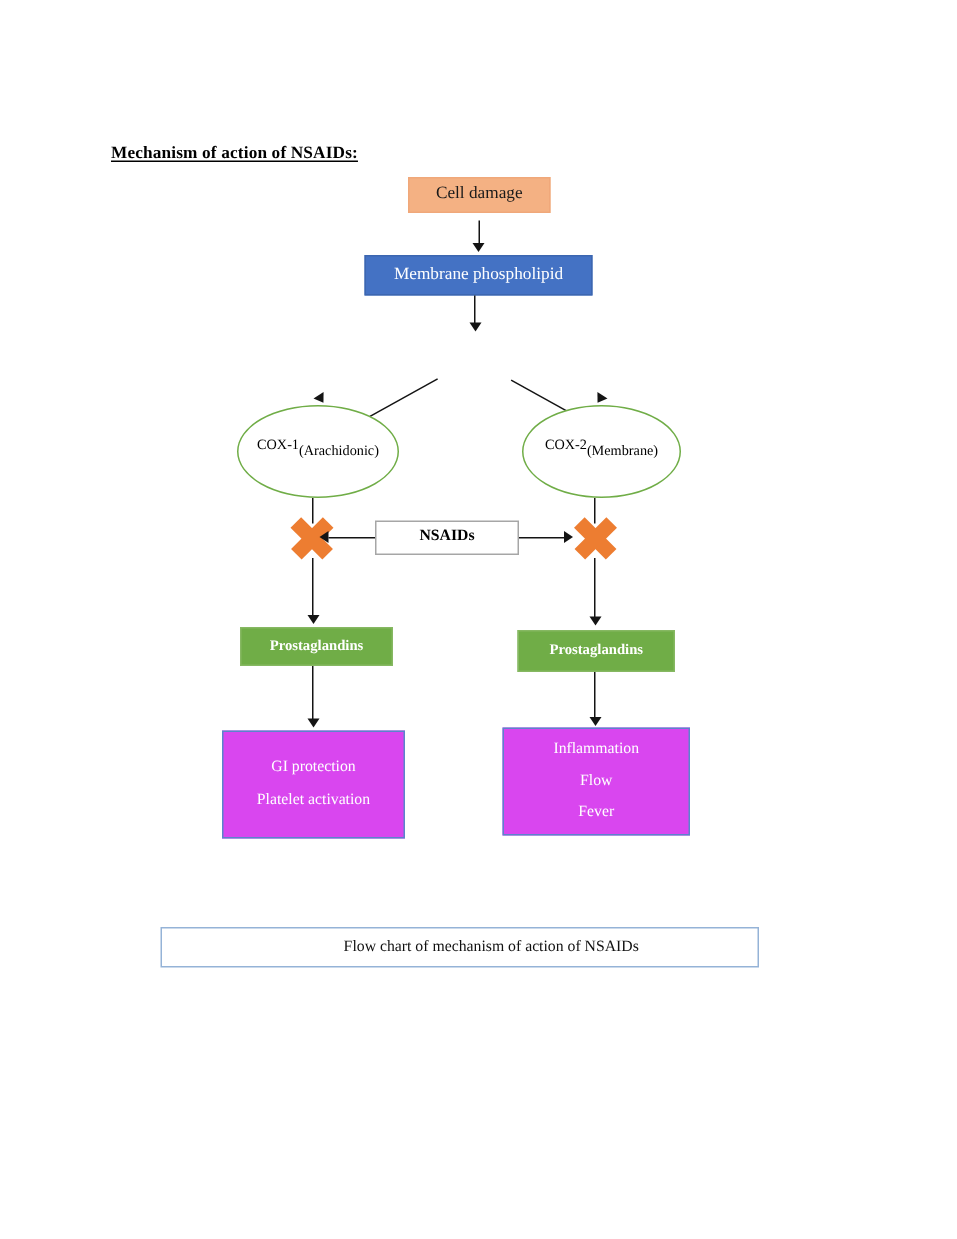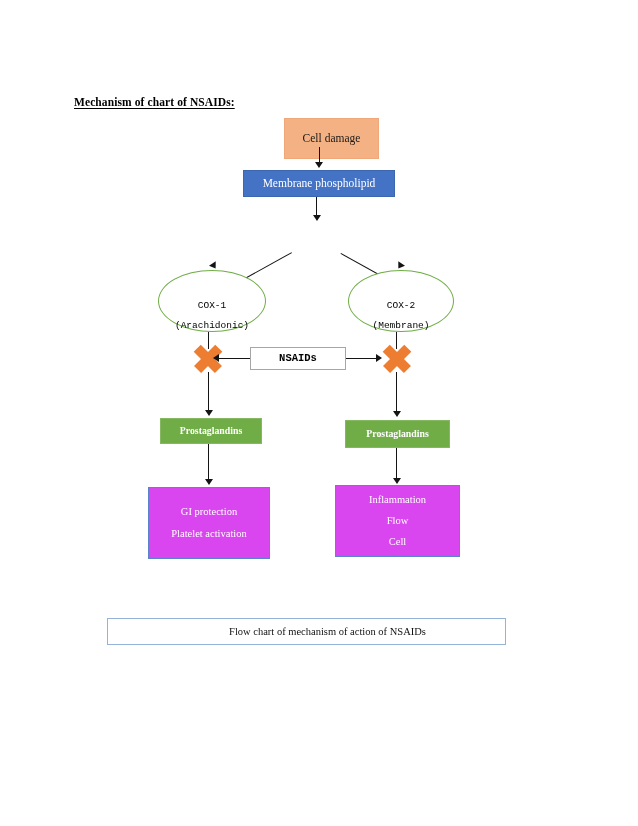--- a/index.html
+++ b/index.html
@@ -43,26 +43,25 @@
     display: flex;
     flex-direction: column;
     align-items: center;
     justify-content: center;
     text-align: center;
     line-height: 1.35;
   }
 
   .node-cell-damage {
     left: 272px; top: 118px;
-    width: 95px; height: 41px;
+    width: 95px; height: 24px;
     background: #f4b183;
     border: 1px solid #f0a87a;
     font-size: 11.5px;
     color: #1a1a1a;
-    margin-left: 12px;
   }
 
   .node-membrane {
     left: 243px; top: 170px;
     width: 152px; height: 27px;
     background: #4472c4;
     border: 1px solid #3c66b0;
     font-size: 11.5px;
     color: #ffffff;
   }
@@ -76,40 +75,38 @@
     color: #111111;
   }
 
   .ellipse {
     position: absolute;
     box-sizing: border-box;
     border: 1.2px solid #70ad47;
     border-radius: 50%;
     background: #ffffff;
     display: flex;
-    flex-direction: column;
+    flex-direction: row;
     align-items: center;
-    justify-content: flex-end;
+    justify-content: center;
     text-align: center;
-    font-family: Liberation Mono, monospace;
   }
   .ellipse-cox1 { left: 158px; top: 270px; width: 108px; height: 62px; }
   .ellipse-cox2 { left: 348px; top: 270px; width: 106px; height: 62px; }
   .ellipse .line1 { font-size: 9.5px; margin-bottom: 9px; }
   .ellipse .line2 { font-size: 9.5px; }
 
   .node-nsaids {
     left: 250px; top: 347px;
     width: 96px; height: 23px;
     background: #ffffff;
     border: 1px solid #a6a6a6;
     font-size: 10.5px;
     font-weight: bold;
     color: #000000;
-    font-family: Liberation Mono, monospace;
   }
 
   .node-pg {
     background: #70ad47;
     border: 1px solid #86b862;
     font-size: 9.8px;
     font-weight: bold;
     color: #ffffff;
   }
   .node-pg-left  { left: 160px; top: 418px; width: 102px; height: 26px; }
@@ -193,21 +190,21 @@
     background: #ed7d31;
   }
   .x-mark span.a { transform: rotate(45deg); }
   .x-mark span.b { transform: rotate(-45deg); }
 </style>
 </head>
 <body>
 
 <div id="page">
 
-  <div class="doc-title">Mechanism of chart of NSAIDs:</div>
+  <div class="doc-title">Mechanism of action of NSAIDs:</div>
 
   <div class="node node-cell-damage">
     <span>Cell damage</span>
   </div>
 
   <div class="vline" style="left:318.5px; top:147px; height:16px;"></div>
   <div class="arrow-down" style="left:315px; top:162px;"></div>
 
   <div class="node node-membrane">
     <span>Membrane phospholipid</span>
@@ -274,20 +271,20 @@
   <div class="arrow-down" style="left:393px; top:478px;"></div>
 
   <div class="node node-outcome node-outcome-left">
     <span class="ln">GI protection</span>
     <span class="ln">Platelet activation</span>
   </div>
 
   <div class="node node-outcome node-outcome-right">
     <span class="ln">Inflammation</span>
     <span class="ln">Flow</span>
-    <span class="ln">Cell</span>
+    <span class="ln">Fever</span>
   </div>
 
   <div class="caption-box">
     <span>Flow chart of mechanism of action of NSAIDs</span>
   </div>
 
 </div>
 
 </body></html>

